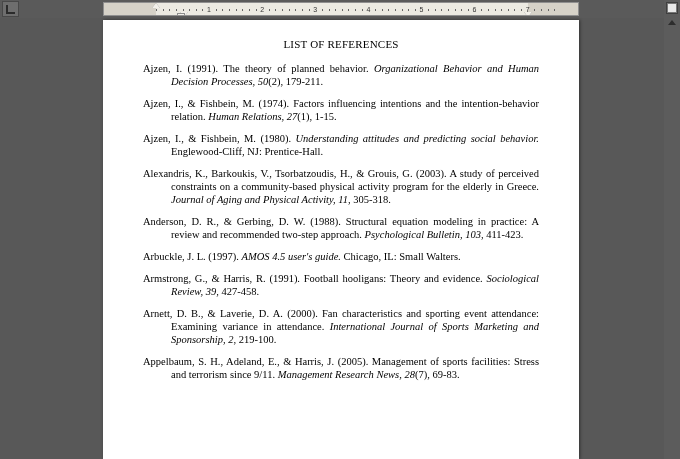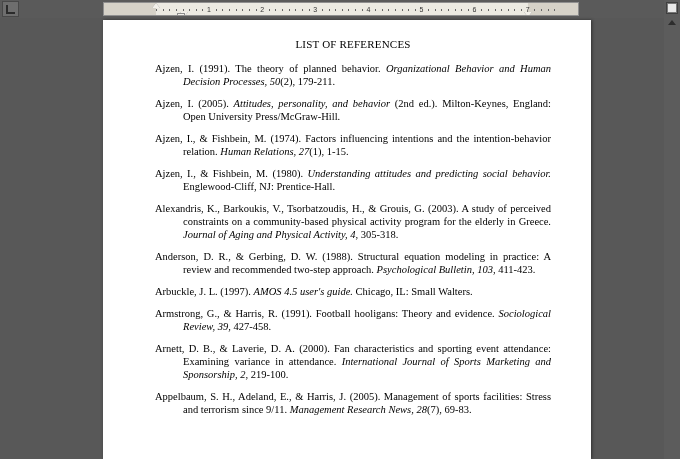--- a/index.html
+++ b/index.html
@@ -116,21 +116,20 @@
 
   
   #page {
     position: absolute;
     left: 103px; top: 20px;
     width: 476px;
     height: 439px;
     background: #ffffff;
     box-shadow: 1px 0 3px rgba(0,0,0,0.45);
     overflow: hidden;
-    padding-left: 12px;
   }
   #page-inner {
     padding: 18px 40px 0 40px;
   }
   #doc-title {
     text-align: center;
     font-size: 11px;
     letter-spacing: 0.2px;
     color: #000;
     margin-bottom: 12px;
@@ -230,24 +229,23 @@
     <div class="glyph"></div>
   </div>
   <div id="scroll-up-arrow"></div>
 </div>
 
 <div id="page">
   <div id="page-inner">
     <div id="doc-title">LIST OF REFERENCES</div>
     <div id="reference-list">
         <div class="reference"><span>Ajzen, I. (1991). The theory of planned behavior. </span><i>Organizational Behavior and Human Decision Processes,  50</i><span>(2), 179-211.</span></div>
-        <div class="reference"><span>Ajzen, I. (2005). </span><i>Attitudes, personality,  and behavior</i><span> (2nd ed.). Milton-Keynes, England: Open University Press/McGraw-Hill.</span></div>
         <div class="reference"><span>Ajzen, I., &amp; Fishbein, M. (1974). Factors influencing intentions and the intention-behavior relation. </span><i>Human Relations, 27</i><span>(1), 1-15.</span></div>
         <div class="reference"><span>Ajzen, I., &amp; Fishbein, M. (1980). </span><i>Understanding attitudes and predicting social behavior.</i><span> Englewood-Cliff, NJ: Prentice-Hall.</span></div>
-        <div class="reference"><span>Alexandris, K., Barkoukis, V., Tsorbatzoudis, H., &amp; Grouis, G. (2003). A study of perceived constraints on a community-based physical activity program for the elderly in Greece. </span><i>Journal of Aging and Physical Activity, 4</i><span>, 305-318.</span></div>
+        <div class="reference"><span>Alexandris, K., Barkoukis, V., Tsorbatzoudis, H., &amp; Grouis, G. (2003). A study of perceived constraints on a community-based physical activity program for the elderly in Greece. </span><i>Journal of Aging and Physical Activity, 11</i><span>, 305-318.</span></div>
         <div class="reference"><span>Anderson, D. R., &amp; Gerbing, D. W. (1988). Structural equation modeling in practice: A review and recommended two-step approach. </span><i>Psychological Bulletin, 103</i><span>, 411-423.</span></div>
         <div class="reference"><span>Arbuckle, J. L. (1997). </span><i>AMOS 4.5 user's guide.</i><span> Chicago, IL: Small Walters.</span></div>
         <div class="reference"><span>Armstrong, G., &amp; Harris, R. (1991). Football hooligans: Theory and evidence. </span><i>Sociological Review, 39</i><span>, 427-458.</span></div>
         <div class="reference"><span>Arnett, D. B., &amp; Laverie, D. A. (2000). Fan characteristics and sporting event attendance: Examining variance in attendance. </span><i>International Journal of Sports Marketing and Sponsorship,  2</i><span>, 219-100.</span></div>
         <div class="reference"><span>Appelbaum, S. H., Adeland, E., &amp; Harris, J. (2005). Management of sports facilities: Stress and terrorism since 9/11. </span><i>Management Research News, 28</i><span>(7), 69-83.</span></div>
       </div>
   </div>
 </div>
 
 </body></html>

